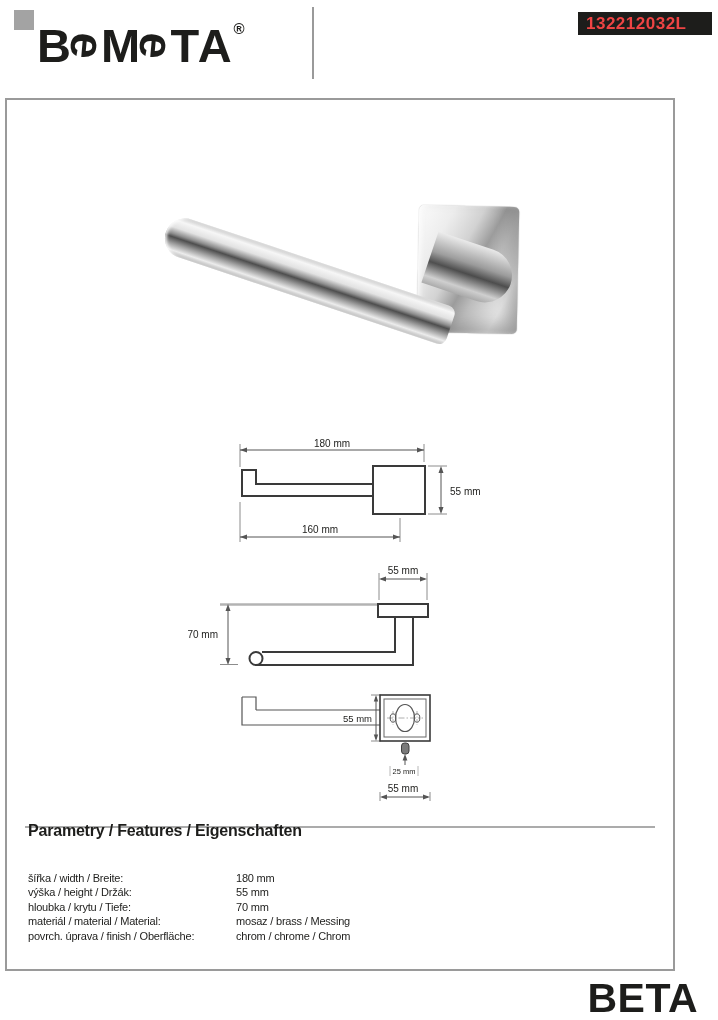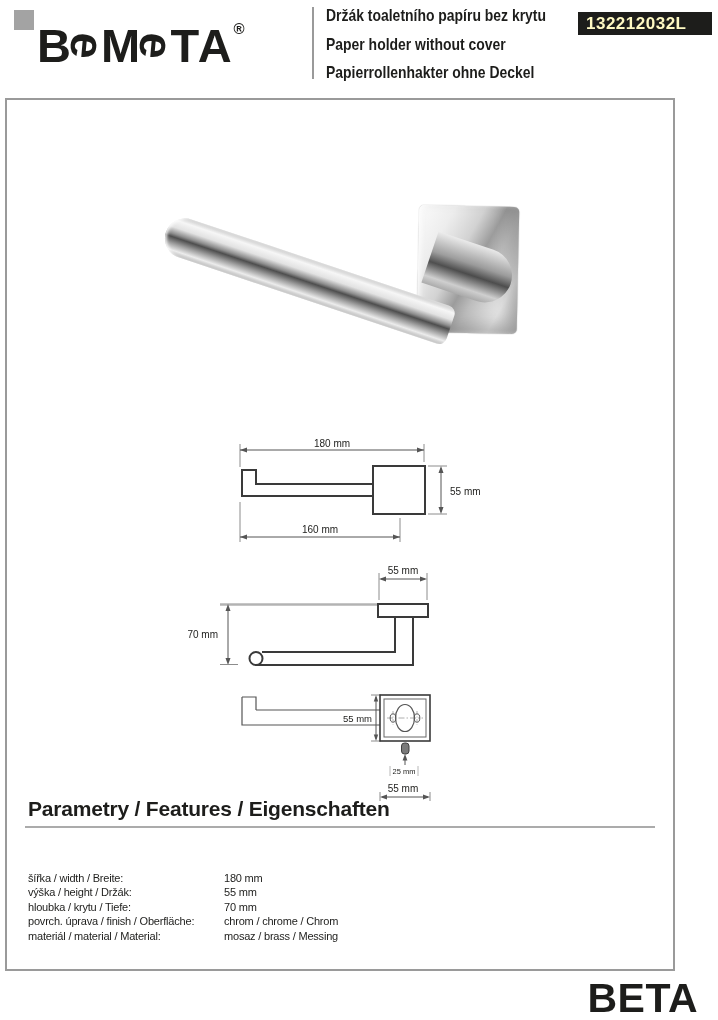--- a/index.html
+++ b/index.html
@@ -11,21 +11,21 @@
   .logo{position:absolute;left:14px;top:4px;display:flex;align-items:flex-start;}
   .logo-square{width:20px;height:20px;background:#a3a3a3;margin-top:6px;}
   .logo-text{font-size:47px;font-weight:bold;letter-spacing:2px;line-height:50px;margin-left:3px;color:#1d1d1b;}
   .logo-text .e-rot{display:inline-block;transform:rotate(95deg) translate(1px,0);}
   .logo-reg{font-size:15px;font-weight:bold;vertical-align:28px;letter-spacing:0;}
   .header-divider{position:absolute;left:312px;top:7px;width:2px;height:72px;background:#9a9a9a;}
   .titles{position:absolute;left:326px;top:2px;}
   .title-line{font-size:17px;font-weight:bold;line-height:28.5px;white-space:nowrap;
     transform:scaleX(.82);transform-origin:left center;}
   .code-box{position:absolute;left:578px;top:12px;width:134px;height:23px;box-sizing:border-box;
-    background:#1d1d1b;color:#fef9c3;font-size:17px;font-weight:bold;line-height:23px;
+    background:#1d1d1b;color:#ef4444;font-size:17px;font-weight:bold;line-height:23px;
     padding-left:8px;letter-spacing:.5px;}
   
   .frame{position:absolute;left:5px;top:98px;width:666px;height:869px;border:2px solid #9a9a9a;background:#fff;}
   
   .photo{position:absolute;left:150px;top:190px;width:380px;height:150px;}
   .p-plate{position:absolute;left:268px;top:16px;width:100px;height:127px;z-index:1;
     background:linear-gradient(118deg,#fbfbfb 0%,#ededed 22%,#d2d2d2 40%,#9c9c9c 53%,#bdbdbd 63%,#e6e6e6 82%,#c6c6c6 100%);
     border-radius:5px;transform:rotate(1.2deg);
     box-shadow:inset 5px 0 6px -3px #ffffff, inset -9px -9px 16px rgba(0,0,0,.22), 0 0 1px #8a8a8a;}
   .p-cone{position:absolute;left:280px;top:40px;width:85px;height:54px;z-index:2;
@@ -43,42 +43,37 @@
   .dim{stroke:#555555;stroke-width:1;fill:none;}
   .ext{stroke:#8c8c8c;stroke-width:1;fill:none;}
   .lightline{stroke:#b3b3b3;fill:none;}
   .part{stroke:#3a3a3a;stroke-width:2;fill:#ffffff;}
   .partline{stroke:#3a3a3a;stroke-width:2;fill:none;}
   .thin{stroke:#555555;stroke-width:1.2;fill:none;}
   .arr{fill:#555555;stroke:none;}
   .dimtext{font-size:10px;}
   
   .params-divider{position:absolute;left:25px;top:826px;width:630px;height:2px;background:#ababab;}
-  .params-heading{position:absolute;left:28px;top:797px;font-size:21px;font-weight:bold;letter-spacing:-.2px;}
+  .params-heading{position:absolute;left:28px;top:822px;font-size:16px;font-weight:bold;letter-spacing:-.2px;}
   .params-table{position:absolute;left:28px;top:871px;font-size:11px;letter-spacing:-.2px;line-height:14.4px;}
-  .param-row{display:flex;}
+  .param-row{display:flex;gap:12px;}
   .param-label{width:196px;flex:none;}
   
   .series{position:absolute;right:20px;top:975px;font-size:41px;font-weight:bold;letter-spacing:.5px;}
 </style>
 </head>
 <body>
 
 <div class="page">
 
   <div class="logo">
     <div class="logo-square"></div>
     <div class="logo-text"><span>B</span><span class="e-rot">e</span><span>M</span><span class="e-rot">e</span><span>T</span><span>A</span><span class="logo-reg">®</span></div>
   </div>
   <div class="header-divider"></div>
-  <div class="titles">
-    <div class="title-line">Držák toaletního papíru bez krytu</div>
-    <div class="title-line">Paper holder without cover</div>
-    <div class="title-line">Papierrollenhakter ohne Deckel</div>
-  </div>
   <div class="code-box">132212032L</div>
 
   <div class="frame"></div>
 
   <div class="photo">
     <div class="p-plate"></div>
     <div class="p-cone"></div>
     <div class="p-bar"></div>
   </div>
 
@@ -154,24 +149,24 @@
     </div>
     <div class="param-row">
       <span class="param-label">výška / height / Držák:</span>
       <span class="param-value">55 mm</span>
     </div>
     <div class="param-row">
       <span class="param-label">hloubka / krytu / Tiefe:</span>
       <span class="param-value">70 mm</span>
     </div>
     <div class="param-row">
+      <span class="param-label">materiál / material / Material:</span>
+      <span class="param-value">mosaz / brass / Messing</span>
+    </div>
+    <div class="param-row">
       <span class="param-label">povrch. úprava / finish / Oberfläche:</span>
       <span class="param-value">chrom / chrome / Chrom</span>
-    </div>
-    <div class="param-row">
-      <span class="param-label">materiál / material / Material:</span>
-      <span class="param-value">mosaz / brass / Messing</span>
     </div>
   </div>
 
   <div class="series">BETA</div>
 
 </div>
 
 </body></html>

